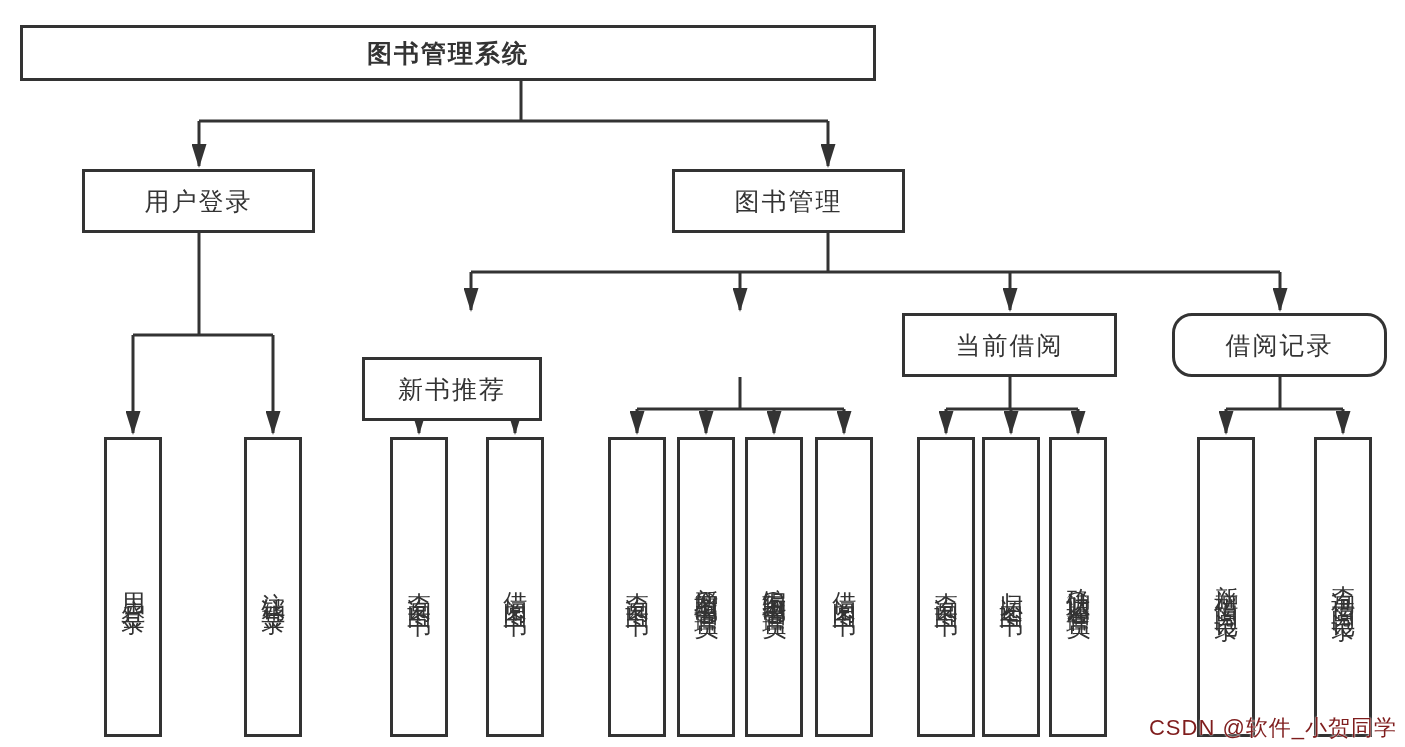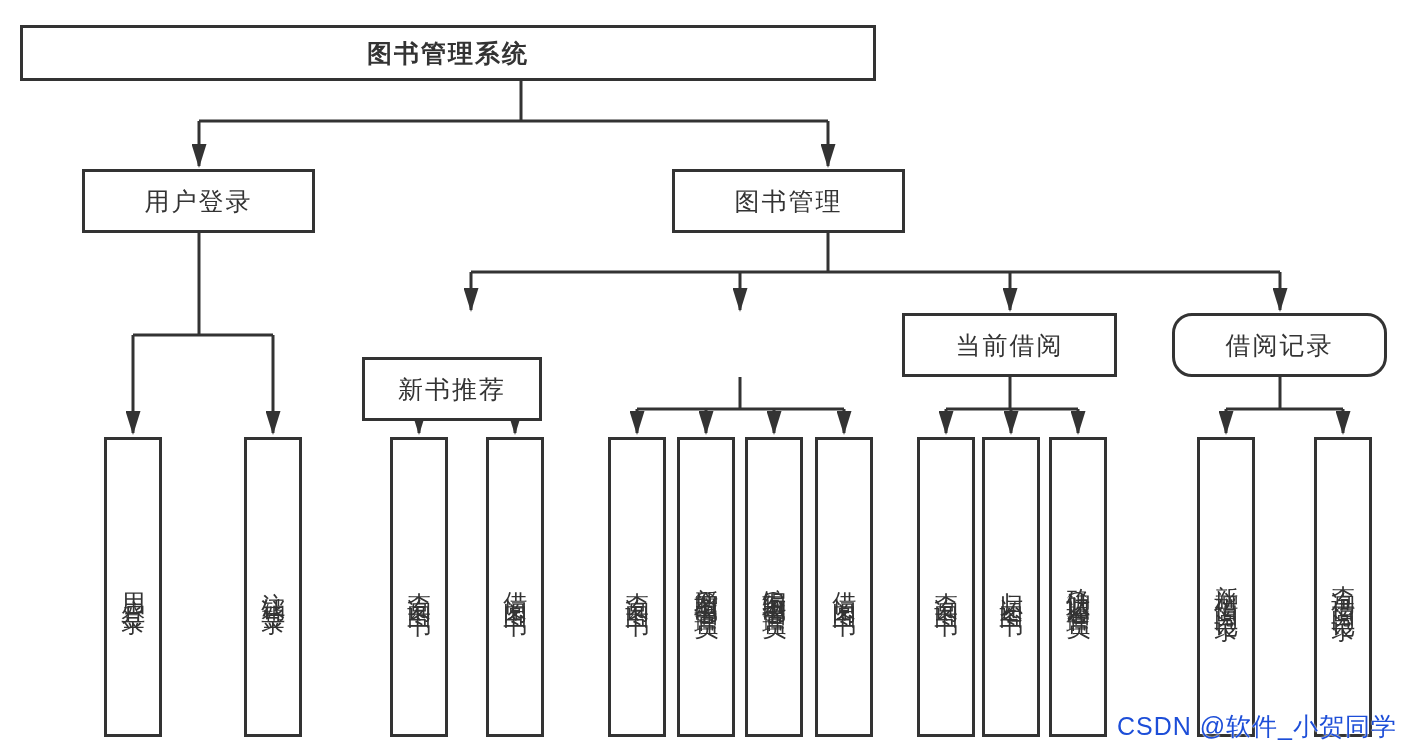--- a/index.html
+++ b/index.html
@@ -51,23 +51,23 @@
     font-size: 24px;
     letter-spacing: 7px;
     line-height: 1.1;
     color: #333333;
     white-space: nowrap;
   }
   .watermark {
     position: absolute;
     right: 8px;
     bottom: 4px;
-    font-size: 25px;
+    font-size: 22px;
     letter-spacing: 1px;
-    color: #1d4ed8;
+    color: #7f1d1d;
     text-shadow: 0 0 2px #ffffff, 0 0 1px #ffffff;
     white-space: nowrap;
   }
 </style>
 </head>
 <body>
 
 <div class="stage">
 
   <svg class="connectors" viewBox="0 0 1405 747" xmlns="http://www.w3.org/2000/svg">

